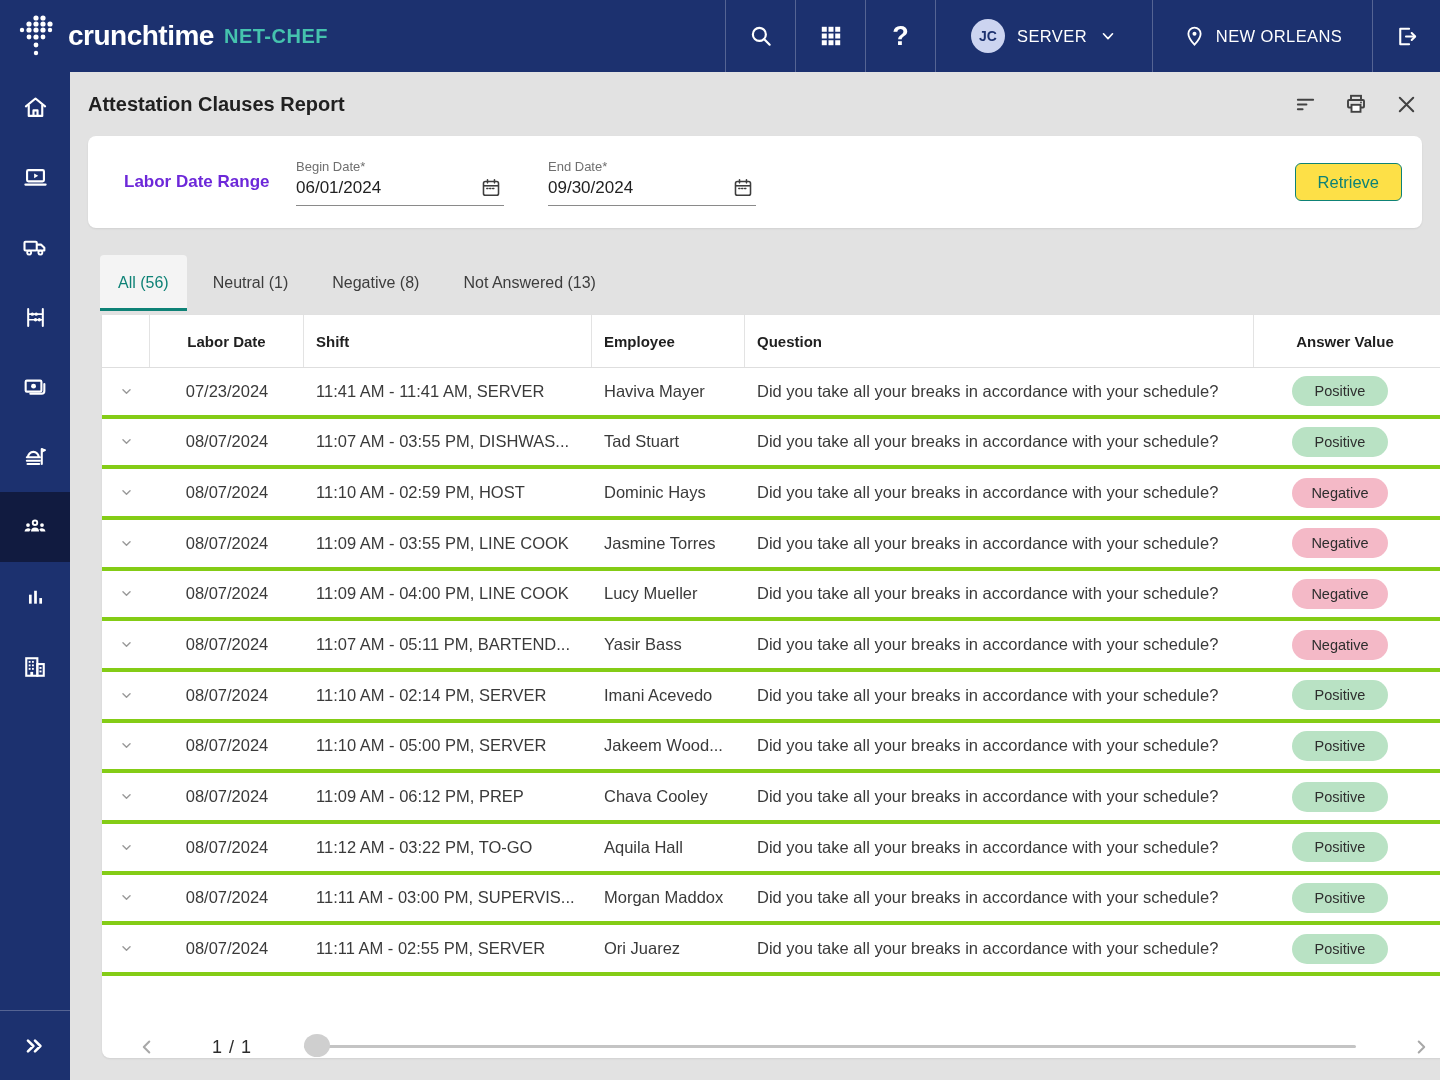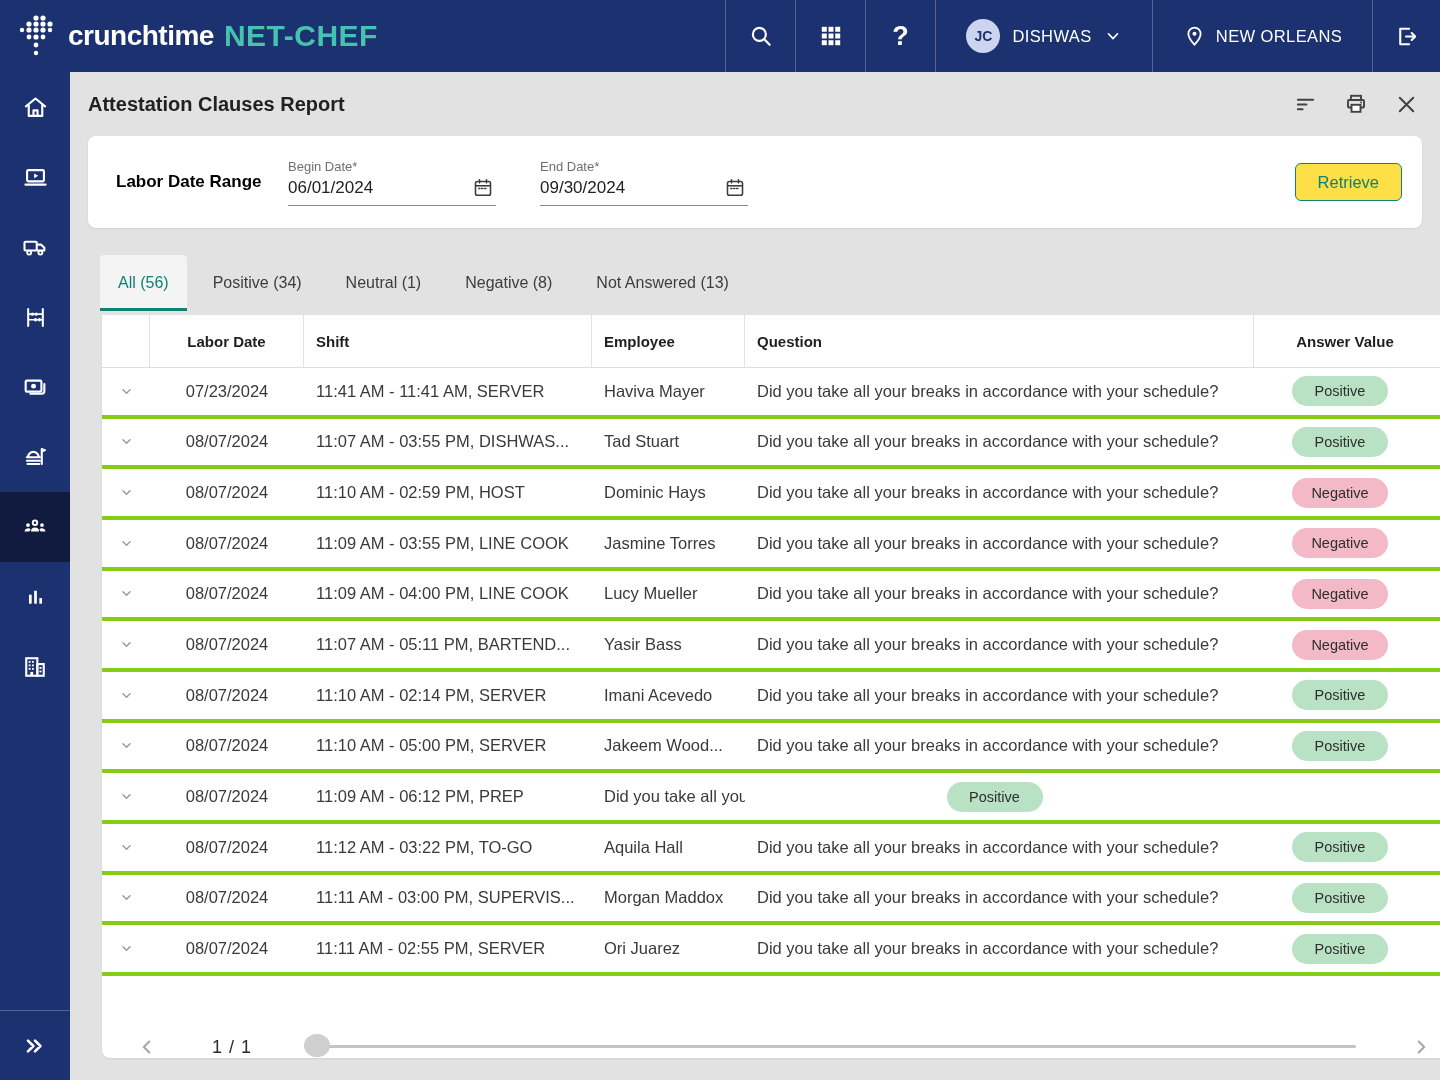--- a/index.html
+++ b/index.html
@@ -4,21 +4,21 @@
 <style>
   * { box-sizing: border-box; margin: 0; padding: 0; }
   html,body { width:1440px; height:1080px; overflow:hidden; }
   body { font-family:"Liberation Sans", sans-serif; background:var(--page-bg,#e2e2e2); position:relative; }
 
   
   #topbar { position:absolute; top:0; left:0; width:1440px; height:72px;
     background:var(--navy,#1c316f); display:flex; align-items:stretch; z-index:30; }
   .logo-wrap { display:flex; align-items:center; padding-left:14px; gap:10px; }
   .brand-text { color:#fff; font-size:28px; font-weight:700; letter-spacing:-0.5px; }
-  .product-text { color:var(--brand-teal,#45c3ae); font-size:30px; font-weight:700; letter-spacing:0.5px; }
+  .product-text { color:var(--brand-teal,#45c3ae); font-size:20px; font-weight:700; letter-spacing:0.5px; }
   .topbar-right { margin-left:auto; display:flex; align-items:stretch; }
   .top-cell { display:flex; align-items:center; justify-content:center;
     border-left:1px solid rgba(255,255,255,0.25); cursor:pointer; }
   .tc-search,.tc-grid,.tc-help { width:70px; }
   .tc-user { width:217px; gap:12px; }
   .tc-loc { width:220px; gap:10px; }
   .tc-logout { width:68px; }
   .help-glyph { color:#fff; font-size:27px; font-weight:700; }
   .avatar { width:34px; height:34px; border-radius:50%; background:var(--avatar-bg,#ccd4f0);
     color:#1c316f; font-size:14px; font-weight:700; display:flex; align-items:center; justify-content:center; }
@@ -37,21 +37,21 @@
   .title-row { position:absolute; top:0; left:0; width:1370px; height:64px;
     display:flex; align-items:center; padding:0 14px 0 18px; }
   .page-title { font-size:20px; font-weight:700; color:#212121; }
   .title-icons { margin-left:auto; display:flex; align-items:center; gap:27px; padding-right:8px; }
   .title-icons svg { cursor:pointer; }
 
   
   .filters-card { position:absolute; top:64px; left:18px; width:1334px; height:92px;
     background:#fff; border-radius:8px; box-shadow:0 1px 2px rgba(0,0,0,0.08);
     display:flex; align-items:center; }
-  .group-label { font-size:17px; font-weight:700; color:#000000; margin-left:28px; width:160px; }
+  .group-label { font-size:17px; font-weight:700; color:#6d28d9; margin-left:36px; width:160px; }
   .date-field { width:208px; margin-left:12px; position:relative; }
   .date-field.second { margin-left:44px; }
   .df-label { font-size:13px; color:#6f6f6f; }
   .df-row { display:flex; align-items:center; justify-content:space-between;
     border-bottom:1px solid #8a8a8a; padding:3px 2px 6px 0; cursor:text; }
   .df-value { font-size:17px; color:#222; }
   .retrieve-btn { margin-left:auto; margin-right:20px; height:38px; padding:0 22px;
     background:#fde047; border:1.5px solid var(--teal,#0e8276); border-radius:6px;
     color:var(--teal,#0e8276); font-size:16.5px; font-family:inherit; cursor:pointer; }
 
@@ -150,21 +150,21 @@
             <rect x="9.7" y="15.9" width="4.6" height="4.6"></rect>
             <rect x="15.9" y="15.9" width="4.6" height="4.6"></rect>
         </g>
       </svg>
     </div>
     <div class="top-cell tc-help">
       <span class="help-glyph">?</span>
     </div>
     <div class="top-cell tc-user">
       <span class="avatar">JC</span>
-      <span class="user-name">DISHWAS</span>
+      <span class="user-name">SERVER</span>
       <svg width="18" height="18" viewBox="0 0 24 24">
         <polyline points="6,9 12,15.5 18,9" fill="none" stroke="#fff" stroke-width="2.2" stroke-linecap="round" stroke-linejoin="round"></polyline>
       </svg>
     </div>
     <div class="top-cell tc-loc">
       <svg width="23" height="23" viewBox="0 0 24 24">
         <path d="M12 2.8 a6.4 6.4 0 0 1 6.4 6.4 c0 4.7 -6.4 11.4 -6.4 11.4 s-6.4 -6.7 -6.4 -11.4 A6.4 6.4 0 0 1 12 2.8 z" fill="none" stroke="#fff" stroke-width="1.9"></path>
         <circle cx="12" cy="9.2" r="2.1" fill="#fff"></circle>
       </svg>
       <span class="loc-name">NEW ORLEANS</span>
@@ -314,21 +314,20 @@
         </svg>
       </div>
     </div>
     <button class="retrieve-btn">Retrieve</button>
   </div>
 
   <div class="tabs-row">
 
       <div class="tab active">All (56)</div>
 
-      <div class="tab">Positive (34)</div>
 
       <div class="tab">Neutral (1)</div>
 
       <div class="tab">Negative (8)</div>
 
       <div class="tab">Not Answered (13)</div>
 
   </div>
 
   <div class="table-card">
@@ -464,20 +463,21 @@
         </div>
 
         <div class="trow tgrid-cols">
           <div class="cell c-expand">
             <svg width="17" height="17" viewBox="0 0 24 24">
               <polyline points="7,9.5 12,14.5 17,9.5" fill="none" stroke="#9a9a9a" stroke-width="2" stroke-linecap="round" stroke-linejoin="round"></polyline>
             </svg>
           </div>
           <div class="cell c-date">08/07/2024</div>
           <div class="cell c-shift">11:09 AM - 06:12 PM, PREP</div>
+          <div class="cell c-emp">Chava Cooley</div>
           <div class="cell c-q">Did you take all your breaks in accordance with your schedule?</div>
           <div class="cell c-ans">
             <span class="badge badge-positive">Positive</span>
           </div>
         </div>
 
         <div class="trow tgrid-cols">
           <div class="cell c-expand">
             <svg width="17" height="17" viewBox="0 0 24 24">
               <polyline points="7,9.5 12,14.5 17,9.5" fill="none" stroke="#9a9a9a" stroke-width="2" stroke-linecap="round" stroke-linejoin="round"></polyline>

